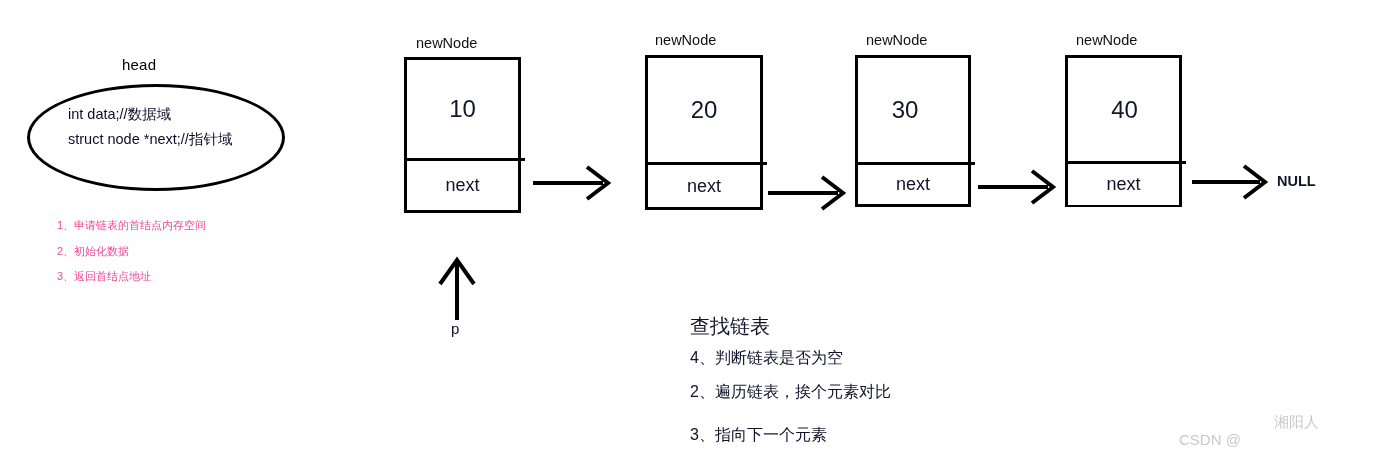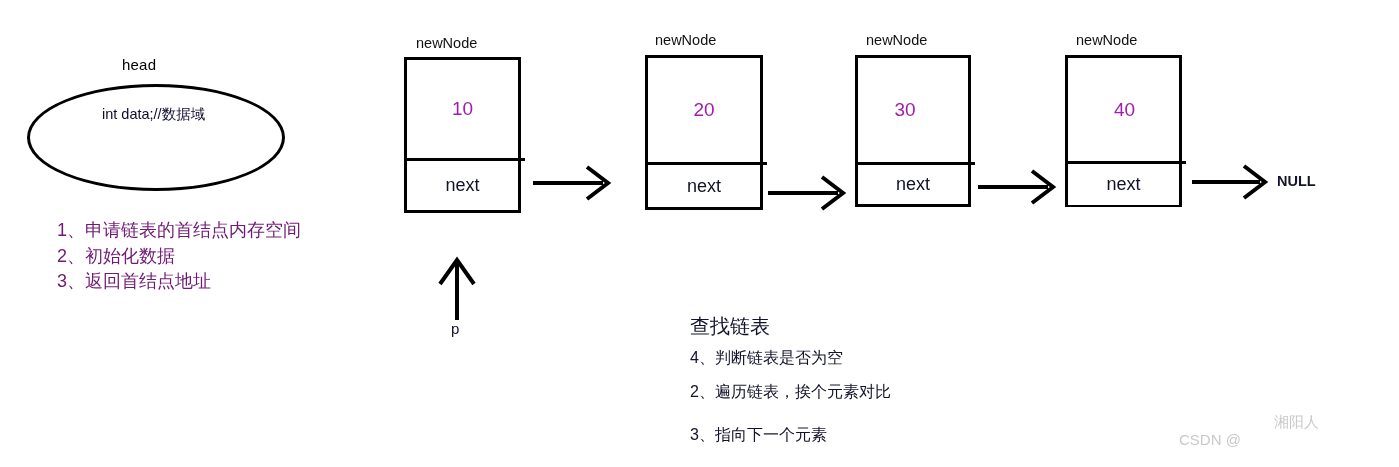--- a/index.html
+++ b/index.html
@@ -35,31 +35,30 @@
     height: 107px;
     border: 3px solid #000000;
     border-radius: 50%;
     box-sizing: border-box;
   }
   .struct-line {
     left: 68px;
     font-size: 14.5px;
     white-space: nowrap;
     color: #0d0d2b;
-    margin-left: 34px;
   }
   .struct-line-1 { top: 105px; }
   .struct-line-2 { top: 130px; }
 
   
   .step-left {
     left: 57px;
-    font-size: 18px;
-    white-space: nowrap;
-    color: #701a75;
+    font-size: 11px;
+    white-space: nowrap;
+    color: #ec4899;
   }
   .step-left-1 { top: 218px; }
   .step-left-2 { top: 244px; }
   .step-left-3 { top: 269px; }
 
   
   .node-label {
     font-size: 14.5px;
     white-space: nowrap;
     color: #111111;
@@ -69,22 +68,22 @@
     border: 3px solid #000000;
     background: #ffffff;
   }
   .node-box.thin-bottom { border-width: 3px 3px 2px 3px; }
   .node-data {
     position: absolute;
     box-sizing: border-box;
     display: flex;
     align-items: center;
     justify-content: center;
-    font-size: 19px;
-    color: #a21caf;
+    font-size: 24px;
+    color: #0f172a;
   }
   .node-next {
     position: absolute;
     box-sizing: border-box;
     display: flex;
     align-items: center;
     justify-content: center;
     font-size: 18px;
     color: #12122a;
   }
@@ -138,20 +137,21 @@
 </head>
 <body>
 
 <div id="canvas">
 
   <div class="abs head-label">head</div>
 
   <div class="abs ellipse"></div>
 
   <div class="abs struct-line struct-line-1">int data;//数据域</div>
+  <div class="abs struct-line struct-line-2">struct node *next;//指针域</div>
 
   <div class="abs step-left step-left-1">1、申请链表的首结点内存空间</div>
   <div class="abs step-left step-left-2">2、初始化数据</div>
   <div class="abs step-left step-left-3">3、返回首结点地址</div>
 
   <div class="abs node-label" style="left:416px; top:35px;">newNode</div>
   <div class="abs node-box" style="left:404px; top:57px; width:117px; height:156px;">
     <div class="node-data" style="left:0; top:0; width:111px; height:98px;">10</div>
     <div class="node-divider" style="left:0; top:98px; width:118px;"></div>
     <div class="node-next" style="left:0; top:101px; width:111px; height:49px;">next</div>

